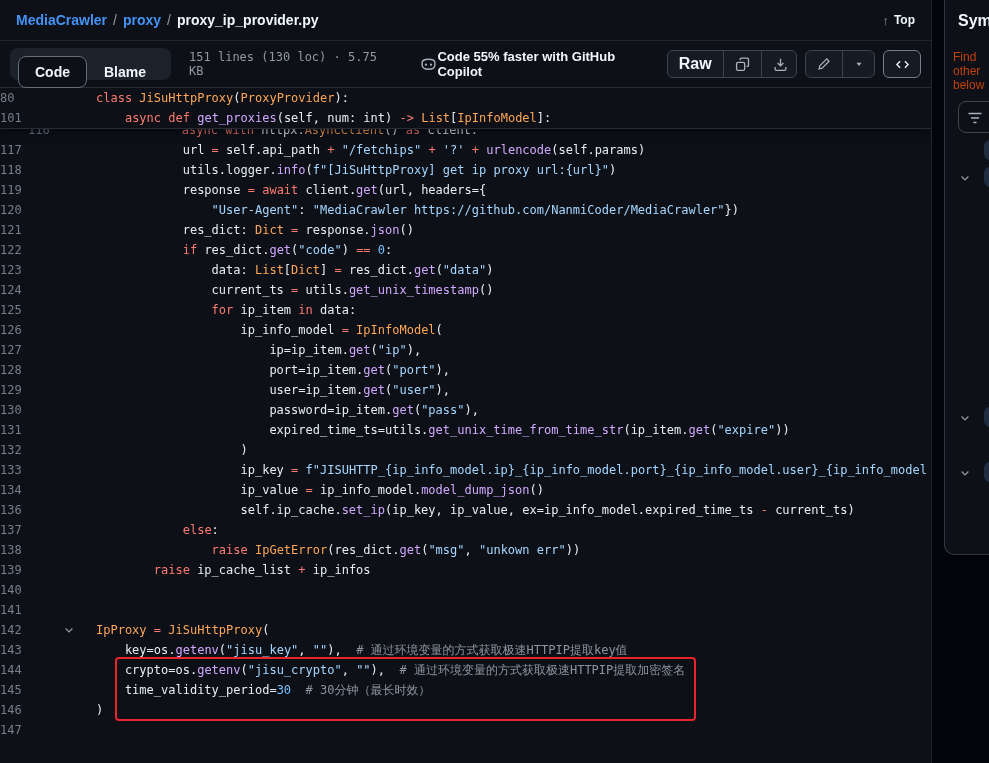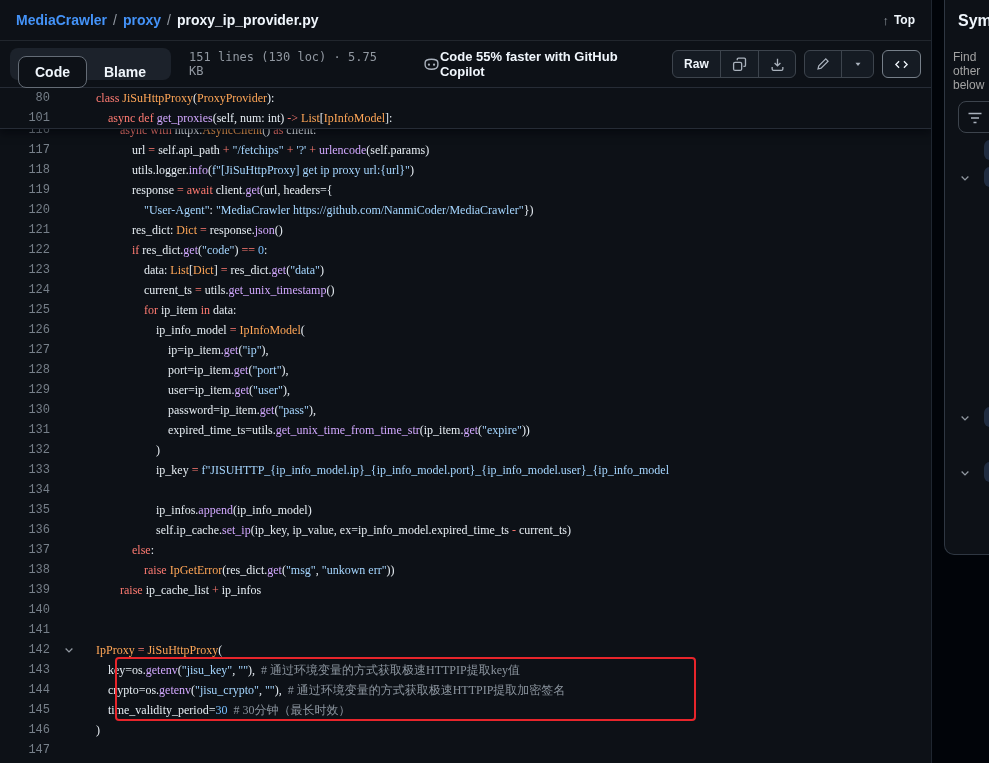--- a/index.html
+++ b/index.html
@@ -52,46 +52,46 @@
     color:#f0f6fc; font-size:13px; font-weight:700; }
   .copilot svg { flex:none; }
   .tb-spacer { flex:1; }
   .btn-group {
     display:flex; align-items:stretch; border:1px solid #3d444d; border-radius:6px;
     overflow:hidden; background:#151b23; height:28px; margin-left:8px;
   }
   .btn {
     display:flex; align-items:center; justify-content:center;
     padding:0 11px; background:transparent; border:none; cursor:pointer;
-    color:#f0f6fc; font-size:12px; font-weight:600;
+    color:#f0f6fc; font-size:16px; font-weight:600;
     font-family:"Liberation Sans", sans-serif;
   }
   .btn + .btn { border-left:1px solid #3d444d; }
   .btn svg { display:block; }
   .icon-col { color:#aab2bd; }
   .solo { margin-left:8px; border:1px solid #3d444d; border-radius:6px;
     overflow:hidden; background:#151b23; height:28px; display:flex; }
   .solo.active { border-color:#767f89; }
 
   
   .code-area {
     position:relative; flex:1; overflow:hidden; background:#0d1117;
     font-family:"DejaVu Sans Mono","Liberation Mono",monospace; font-size:12px;
   }
   .sticky {
     position:relative; z-index:3; background:#0d1117;
     border-bottom:1px solid #262c36;
     box-shadow:0 4px 8px rgba(1,4,9,0.55);
   }
   .code-row { display:flex; height:20px; line-height:20px; white-space:pre; }
-  .ln { width:50px; flex:none; text-align:right; color:#767f89; cursor:pointer;font-family:Liberation Mono, monospace; }
+  .ln { width:50px; flex:none; text-align:left; color:#767f89; cursor:pointer; }
   .fold { width:46px; flex:none; position:relative; color:#9198a1; }
   .fold svg { position:absolute; left:13px; top:4px; cursor:pointer; }
-  .src { flex:none; white-space:pre;font-family:Liberation Serif, serif; }
-  .clip { height:11px; overflow:hidden; }
+  .src { flex:none; white-space:pre; }
+  .clip { height:11px; overflow:hidden;padding-left:28px; }
   .clip .code-row { transform:translateY(-9px); }
 
   .tk-k { color:#ff7b72; }
   .tk-t { color:#ffa657; }
   .tk-f { color:#d2a8ff; }
   .tk-s { color:#a5d6ff; }
   .tk-n { color:#79c0ff; }
   .tk-c { color:#8b949e; }
   .tk-p { color:#e6edf3; }
 
@@ -103,21 +103,21 @@
   
   .panel-gap { width:12px; flex:none; background:#010409; }
   .symbols-panel {
     position:relative; width:45px; flex:none; height:555px;
     background:#0d1117; border-left:1px solid #2f3742; border-bottom:1px solid #2f3742;
     border-radius:0 0 0 10px; overflow:hidden;
   }
   .sym-heading { margin:0; position:absolute; left:13px; top:12px;
     font-size:16px; font-weight:700; color:#f0f6fc; white-space:nowrap; }
   .sym-desc { position:absolute; left:8px; top:50px; font-size:12px;
-    line-height:14px; color:#a3a3a3; white-space:nowrap; }
+    line-height:14px; color:#c2410c; white-space:nowrap; }
   .filter-btn {
     position:absolute; left:13px; top:101px; width:60px; height:32px;
     border:1px solid #3d444d; border-radius:8px; background:transparent;
     color:#aab2bd; cursor:pointer; padding:0;
   }
   .filter-btn svg { position:absolute; left:8px; top:8px; }
   .sym-row { position:absolute; left:0; width:100%; height:20px; cursor:pointer; }
   .sym-row svg { position:absolute; left:14px; top:5px; color:#9198a1; }
   .sym-chip { position:absolute; left:39px; top:0; width:30px; height:20px; border-radius:6px; }
   .chip-blue { background:#202c40; }
@@ -216,22 +216,21 @@
           <div class="code-row"><span class="ln">124</span><span class="fold"></span><span class="src"><span class="tk-p">                current_ts </span><span class="tk-k">=</span><span class="tk-p"> utils.</span><span class="tk-f">get_unix_timestamp</span><span class="tk-p">()</span></span></div>
           <div class="code-row"><span class="ln">125</span><span class="fold"></span><span class="src"><span class="tk-p">                </span><span class="tk-k">for</span><span class="tk-p"> ip_item </span><span class="tk-k">in</span><span class="tk-p"> data:</span></span></div>
           <div class="code-row"><span class="ln">126</span><span class="fold"></span><span class="src"><span class="tk-p">                    ip_info_model </span><span class="tk-k">=</span><span class="tk-p"> </span><span class="tk-t">IpInfoModel</span><span class="tk-p">(</span></span></div>
           <div class="code-row"><span class="ln">127</span><span class="fold"></span><span class="src"><span class="tk-p">                        ip=ip_item.</span><span class="tk-f">get</span><span class="tk-p">(</span><span class="tk-s">"ip"</span><span class="tk-p">),</span></span></div>
           <div class="code-row"><span class="ln">128</span><span class="fold"></span><span class="src"><span class="tk-p">                        port=ip_item.</span><span class="tk-f">get</span><span class="tk-p">(</span><span class="tk-s">"port"</span><span class="tk-p">),</span></span></div>
           <div class="code-row"><span class="ln">129</span><span class="fold"></span><span class="src"><span class="tk-p">                        user=ip_item.</span><span class="tk-f">get</span><span class="tk-p">(</span><span class="tk-s">"user"</span><span class="tk-p">),</span></span></div>
           <div class="code-row"><span class="ln">130</span><span class="fold"></span><span class="src"><span class="tk-p">                        password=ip_item.</span><span class="tk-f">get</span><span class="tk-p">(</span><span class="tk-s">"pass"</span><span class="tk-p">),</span></span></div>
           <div class="code-row"><span class="ln">131</span><span class="fold"></span><span class="src"><span class="tk-p">                        expired_time_ts=utils.</span><span class="tk-f">get_unix_time_from_time_str</span><span class="tk-p">(ip_item.</span><span class="tk-f">get</span><span class="tk-p">(</span><span class="tk-s">"expire"</span><span class="tk-p">))</span></span></div>
           <div class="code-row"><span class="ln">132</span><span class="fold"></span><span class="src"><span class="tk-p">                    )</span></span></div>
           <div class="code-row"><span class="ln">133</span><span class="fold"></span><span class="src"><span class="tk-p">                    ip_key </span><span class="tk-k">=</span><span class="tk-p"> </span><span class="tk-s">f"JISUHTTP_{ip_info_model.ip}_{ip_info_model.port}_{ip_info_model.user}_{ip_info_model</span></span></div>
-          <div class="code-row"><span class="ln">134</span><span class="fold"></span></div>
-          <div class="code-row"><span class="ln">135</span><span class="fold"></span><span class="src"><span class="tk-p">                    ip_infos.</span><span class="tk-f">append</span><span class="tk-p">(ip_info_model)</span></span></div>
+          <div class="code-row"><span class="ln">134</span><span class="fold"></span><span class="src"><span class="tk-p">                    ip_value </span><span class="tk-k">=</span><span class="tk-p"> ip_info_model.</span><span class="tk-f">model_dump_json</span><span class="tk-p">()</span></span></div>
           <div class="code-row"><span class="ln">136</span><span class="fold"></span><span class="src"><span class="tk-p">                    self.ip_cache.</span><span class="tk-f">set_ip</span><span class="tk-p">(ip_key, ip_value, ex=ip_info_model.expired_time_ts </span><span class="tk-k">-</span><span class="tk-p"> current_ts)</span></span></div>
           <div class="code-row"><span class="ln">137</span><span class="fold"></span><span class="src"><span class="tk-p">            </span><span class="tk-k">else</span><span class="tk-p">:</span></span></div>
           <div class="code-row"><span class="ln">138</span><span class="fold"></span><span class="src"><span class="tk-p">                </span><span class="tk-k">raise</span><span class="tk-p"> </span><span class="tk-t">IpGetError</span><span class="tk-p">(res_dict.</span><span class="tk-f">get</span><span class="tk-p">(</span><span class="tk-s">"msg"</span><span class="tk-p">, </span><span class="tk-s">"unkown err"</span><span class="tk-p">))</span></span></div>
           <div class="code-row"><span class="ln">139</span><span class="fold"></span><span class="src"><span class="tk-p">        </span><span class="tk-k">raise</span><span class="tk-p"> ip_cache_list </span><span class="tk-k">+</span><span class="tk-p"> ip_infos</span></span></div>
           <div class="code-row"><span class="ln">140</span><span class="fold"></span><span class="src"></span></div>
           <div class="code-row"><span class="ln">141</span><span class="fold"></span><span class="src"></span></div>
           <div class="code-row"><span class="ln">142</span><span class="fold"><svg width="12" height="12" viewBox="0 0 16 16" fill="none" stroke="currentColor" stroke-width="1.7">
                 <path d="M3.5 6l4.5 4.5L12.5 6"></path>
               </svg></span><span class="src"><span class="tk-t">IpProxy</span><span class="tk-p"> </span><span class="tk-k">=</span><span class="tk-p"> </span><span class="tk-t">JiSuHttpProxy</span><span class="tk-p">(</span></span></div>
           <div class="code-row"><span class="ln">143</span><span class="fold"></span><span class="src"><span class="tk-p">    key=os.</span><span class="tk-f">getenv</span><span class="tk-p">(</span><span class="tk-s">"jisu_key"</span><span class="tk-p">, </span><span class="tk-s">""</span><span class="tk-p">),  </span><span class="tk-c"># 通过环境变量的方式获取极速HTTPIP提取key值</span></span></div>

